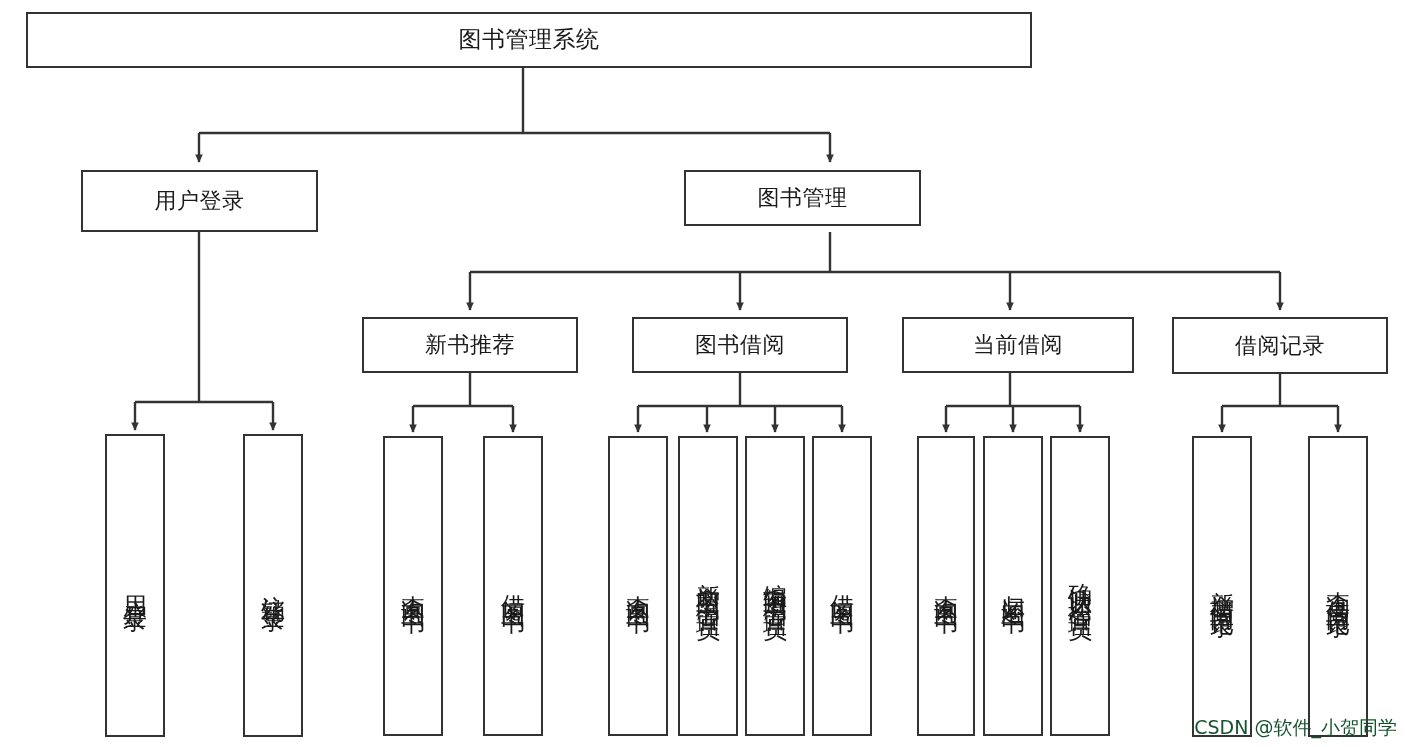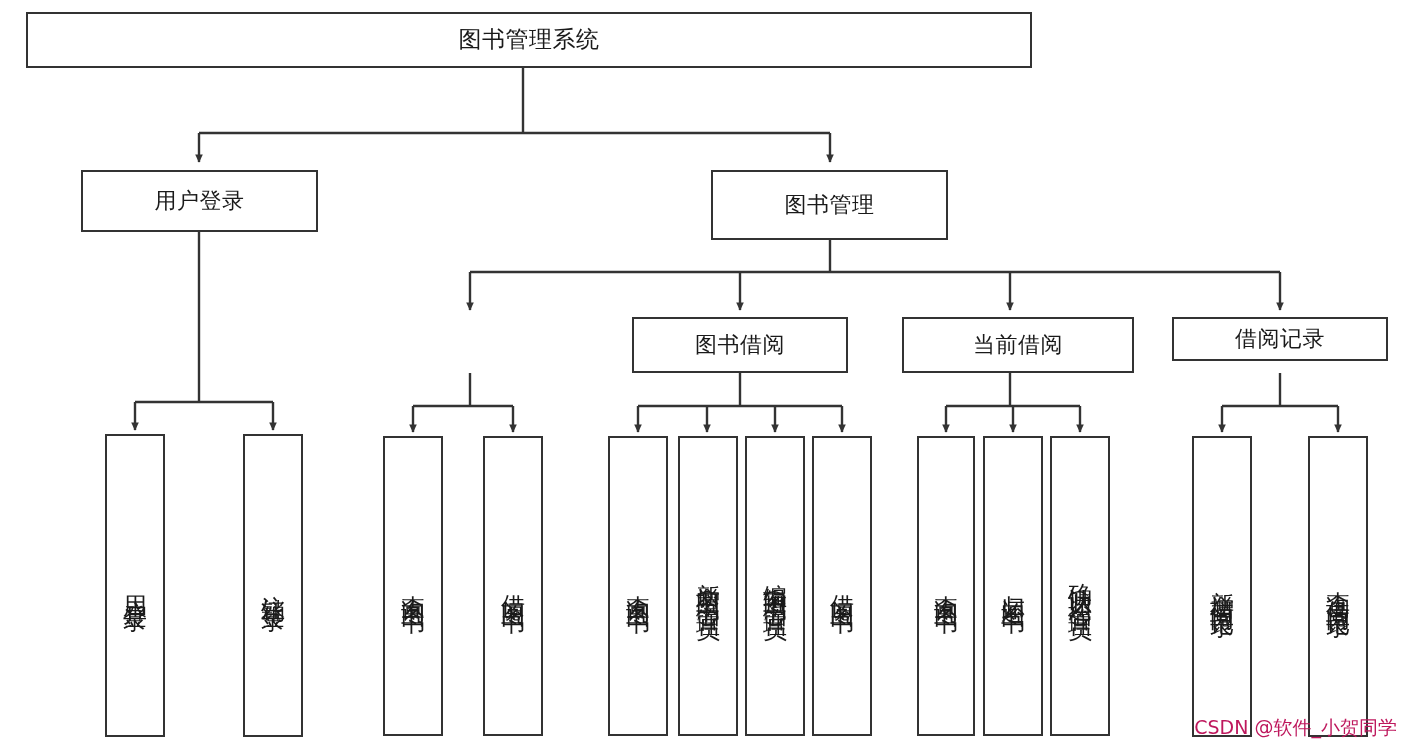--- a/index.html
+++ b/index.html
@@ -60,21 +60,21 @@
     font-size: 24px;
     line-height: 1.0;
     letter-spacing: 5px;
     white-space: nowrap;
   }
   #watermark {
     position: absolute;
     right: 8px;
     bottom: 6px;
     font-size: 19px;
-    color: #be185d;
+    color: #14532d;
     z-index: 3;
     white-space: nowrap;
     pointer-events: none;
   }
 </style>
 </head>
 <body>
 
 <div id="diagram-root">
 
@@ -128,31 +128,34 @@
     </g>
   </svg>
 
   <div class="node horiz root" style="left:20px; top:12px; width:1006px; height:56px;margin-left:6px;">
     <span class="label">图书管理系统</span>
   </div>
 
   <div class="node horiz" style="left:81px; top:170px; width:237px; height:62px;">
     <span class="label">用户登录</span>
   </div>
-  <div class="node horiz" style="left:711px; top:170px; width:237px; height:70px;">
+  <div class="node horiz" style="left:684px; top:170px; width:237px; height:56px;">
     <span class="label">图书管理</span>
   </div>
 
+  <div class="node horiz" style="left:362px; top:317px; width:216px; height:56px;">
+    <span class="label">新书推荐</span>
+  </div>
   <div class="node horiz" style="left:632px; top:317px; width:216px; height:56px;align-items:center;">
     <span class="label">图书借阅</span>
   </div>
   <div class="node horiz" style="left:902px; top:317px; width:232px; height:56px;">
     <span class="label">当前借阅</span>
   </div>
-  <div class="node horiz" style="left:1172px; top:317px; width:216px; height:44px;">
+  <div class="node horiz" style="left:1172px; top:317px; width:216px; height:57px;">
     <span class="label">借阅记录</span>
   </div>
 
   <div class="node vert" style="left:105px; top:434px; width:60px; height:303px;">
     <span class="label">用户登录</span>
   </div>
   <div class="node vert" style="left:243px; top:434px; width:60px; height:303px;">
     <span class="label">注销登录</span>
   </div>
 

